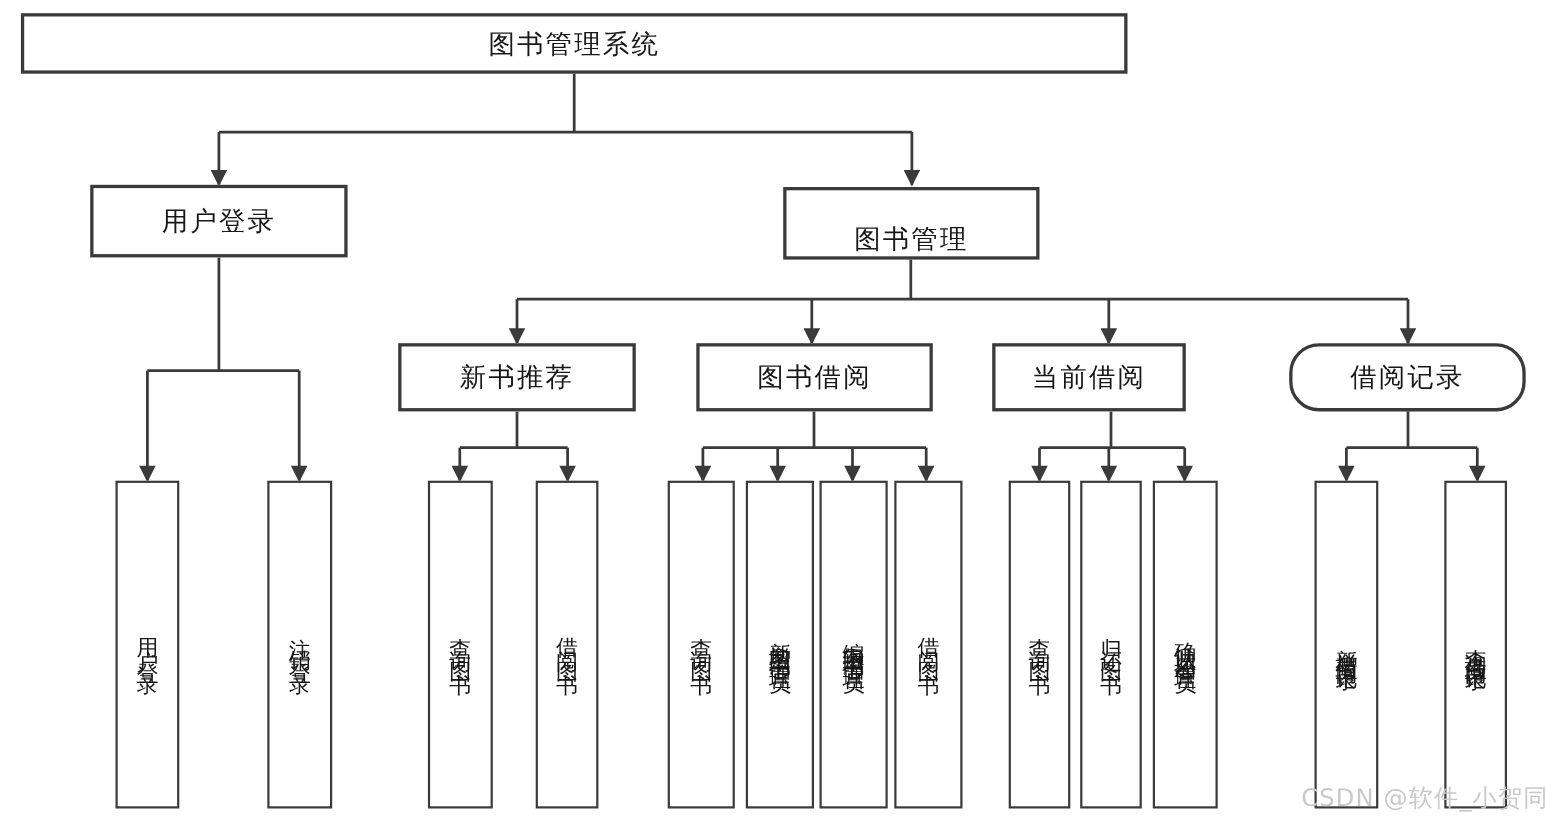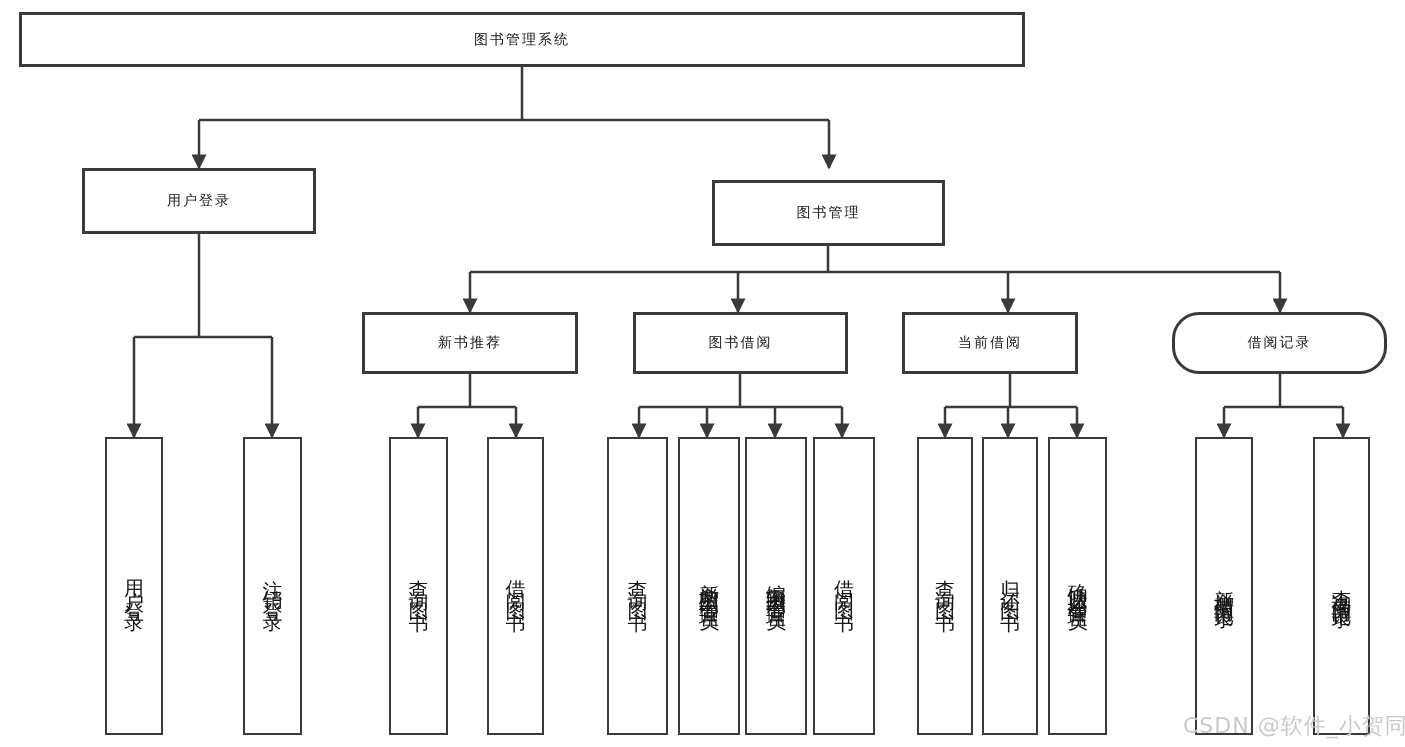--- a/index.html
+++ b/index.html
@@ -6,21 +6,21 @@
   .canvas {
     position:relative; width:1405px; height:747px; background:#ffffff;
     font-family:"DejaVu Sans","Liberation Sans",sans-serif;
     overflow:hidden;
   }
   .wires { position:absolute; left:0; top:0; z-index:0; }
   .node {
     position:absolute; box-sizing:border-box; z-index:1;
     border:3px solid #3a3a3a; background:#ffffff;
     display:flex; align-items:center; justify-content:center;
-    font-size:14px; color:#171717; letter-spacing:2px; white-space:nowrap;
+    font-size:24px; color:#171717; letter-spacing:2px; white-space:nowrap;
   }
   .leaf {
     position:absolute; box-sizing:border-box; z-index:1;
     border:2.5px solid #3a3a3a; background:#ffffff;
     top:437px; height:298px;
     display:flex; align-items:center; justify-content:center;
   }
   .leaf-label {
     writing-mode:vertical-rl; text-orientation:mixed;
     font-size:20px; line-height:1.05; color:#171717; white-space:nowrap;
@@ -85,21 +85,21 @@
     </g>
   </svg>
 
   <div class="node" style="left:19px; top:12px; width:1006px; height:55px;">
     <span>图书管理系统</span>
   </div>
 
   <div class="node" style="left:82px; top:168px; width:234px; height:66px;">
     <span>用户登录</span>
   </div>
-  <div class="node" style="left:712px; top:180px; width:233px; height:66px;">
+  <div class="node" style="left:712px; top:170px; width:233px; height:66px;align-items:flex-end;">
     <span>图书管理</span>
   </div>
 
   <div class="node" style="left:633px; top:312px; width:215px; height:62px;">
     <span>图书借阅</span>
   </div>
   <div class="node" style="left:362px; top:312px; width:216px; height:62px;">
     <span>新书推荐</span>
   </div>
   <div class="node" style="left:902px; top:312px; width:176px; height:62px;">

